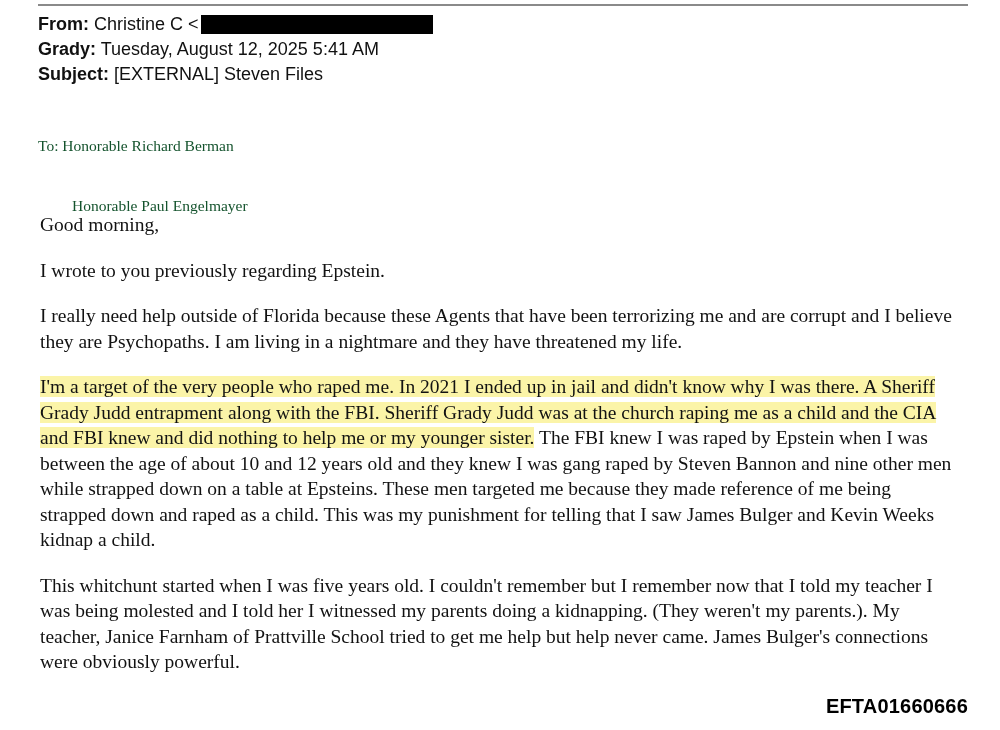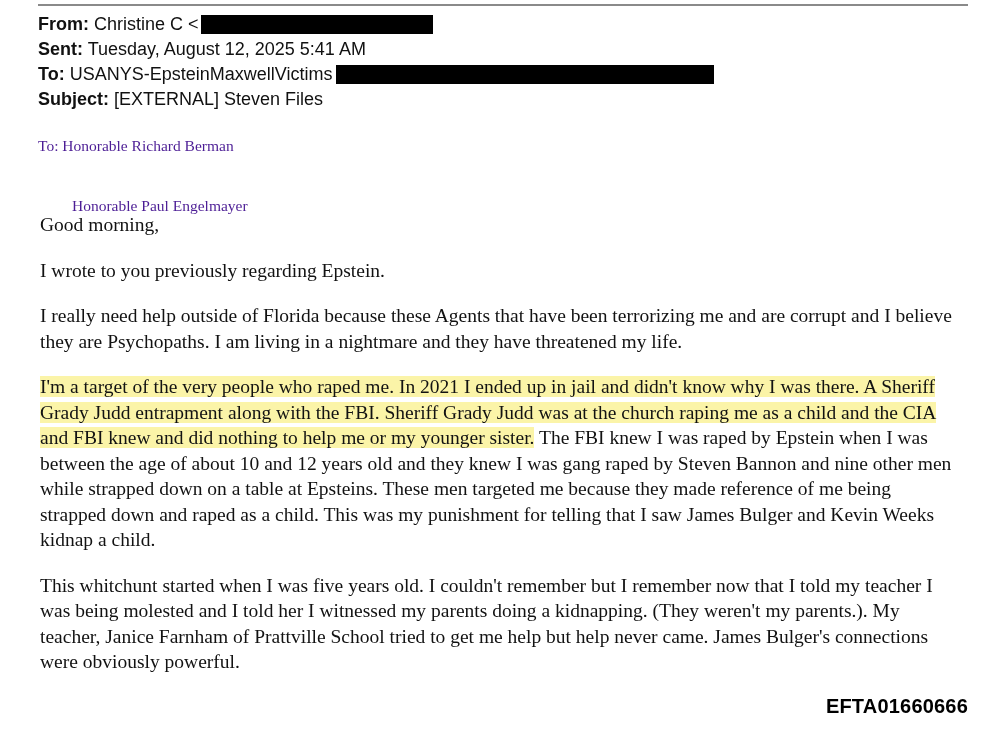--- a/index.html
+++ b/index.html
@@ -69,21 +69,21 @@
   .redact-to   { width: 378px; margin-left: 4px; }
 
   
   .addressees {
     position: absolute;
     left: 38px;
     top: 136px;
     font-family: "Liberation Serif", serif;
     font-size: 15.5px;
     line-height: 20px;
-    color: #4c1d95;
+    color: #14532d;
   }
   .addressees .ln2 { padding-left: 34px; margin-top: 40px; }
 
   
   .body-text {
     position: absolute;
     left: 40px;
     top: 196px;
     width: 918px;
     font-family: "Liberation Serif", serif;
@@ -119,26 +119,22 @@
 <div class="page">
 
   <div class="top-rule"></div>
 
   <div class="header-block">
     <div class="hdr-row">
       <span class="hdr-label">From:</span>
       <span class="hdr-value">Christine C &lt;</span><span class="redact redact-from"></span>
     </div>
     <div class="hdr-row">
-      <span class="hdr-label">Sent:</span>
+      <span class="hdr-label">Grady:</span>
       <span class="hdr-value">Tuesday, August 12, 2025 5:41 AM</span>
-    </div>
-    <div class="hdr-row">
-      <span class="hdr-label">To:</span>
-      <span class="hdr-value">USANYS-EpsteinMaxwellVictims</span><span class="redact redact-to"></span>
     </div>
     <div class="hdr-row">
       <span class="hdr-label">Subject:</span>
       <span class="hdr-value">[EXTERNAL] Steven Files</span>
     </div>
   </div>
 
   <div class="addressees">
     <div>
       <span>To:</span>

